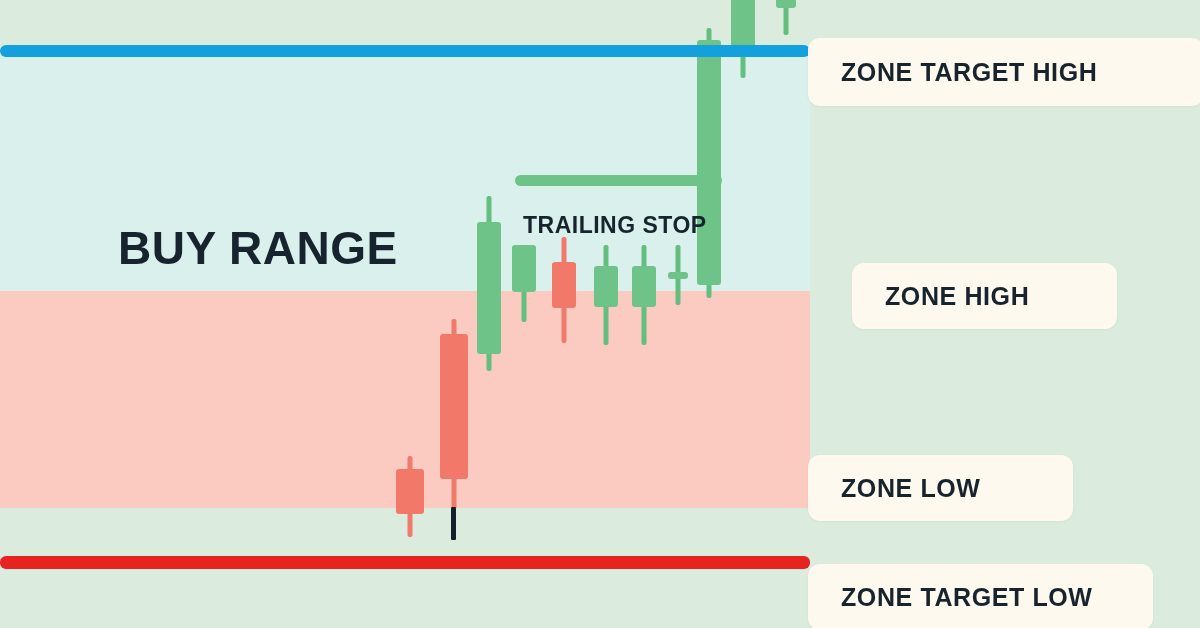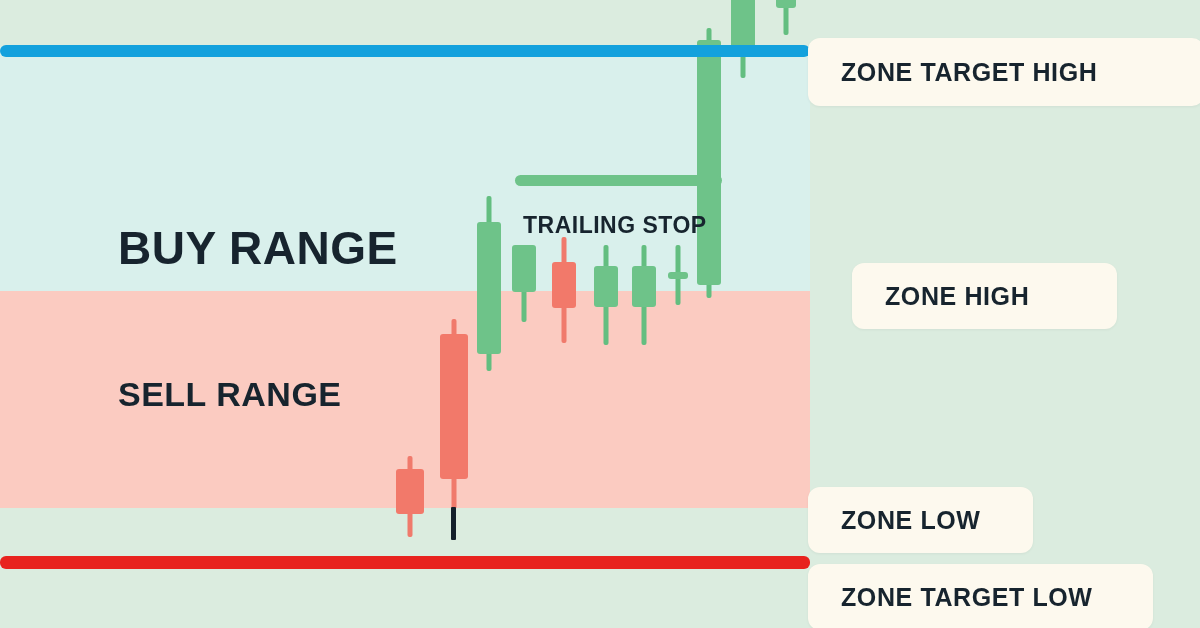--- a/index.html
+++ b/index.html
@@ -116,21 +116,21 @@
     padding-left: 33px;
     color: #17242e;
     font-weight: 700;
     font-size: 25px;
     letter-spacing: 0.6px;
     white-space: nowrap;
     box-shadow: 0 1px 3px rgba(0,0,0,0.05);
   }
   #callout-target-high { left: 808px; top: 38px;  width: 396px; height: 68px; }
   #callout-zone-high   { left: 808px; top: 263px; width: 265px; height: 66px; margin-left: 44px; }
-  #callout-zone-low    { left: 808px; top: 455px; width: 225px; height: 66px; margin-top: 32px; }
+  #callout-zone-low    { left: 808px; top: 455px; width: 265px; height: 66px; }
   #callout-target-low  { left: 808px; top: 564px; width: 345px; height: 66px; }
 </style>
 </head>
 <body>
 
 <div id="stage">
 
   <div class="band" id="band-buy"></div>
   <div class="band" id="band-sell"></div>
 
@@ -182,21 +182,20 @@
     </div>
 
   <div id="dark-wick"></div>
 
   <div id="trailing-stop-line"></div>
 
   <div class="hline" id="line-target-high"></div>
   <div class="hline" id="line-target-low"></div>
 
   <div class="chart-text" id="label-buy-range">BUY RANGE</div>
-  <div class="chart-text" id="label-sell-range">SELL RANGE</div>
   <div class="chart-text" id="label-trailing-stop">TRAILING STOP</div>
 
   <div class="callout" id="callout-target-high">ZONE TARGET HIGH</div>
   <div class="callout" id="callout-zone-high">ZONE HIGH</div>
   <div class="callout" id="callout-zone-low">ZONE LOW</div>
   <div class="callout" id="callout-target-low">ZONE TARGET LOW</div>
 
 </div>
 
 </body></html>

